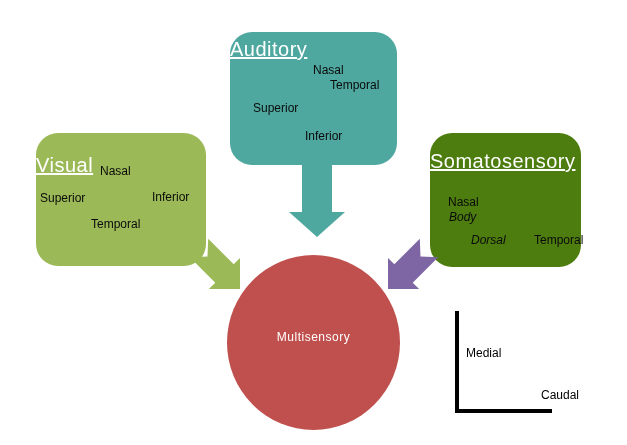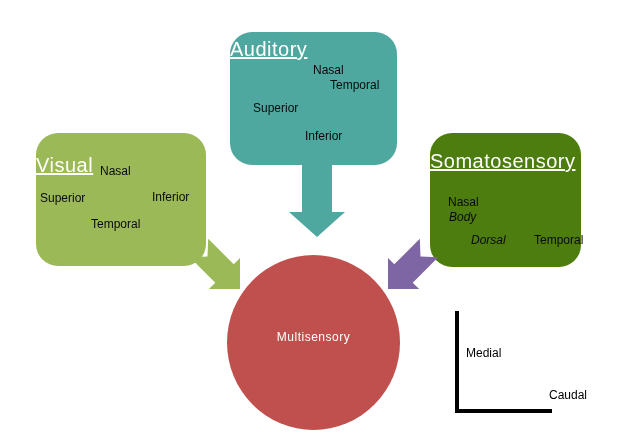--- a/index.html
+++ b/index.html
@@ -79,21 +79,21 @@
   }
   #axis-vertical { left: 455px; top: 311px; width: 4px; height: 102px; }
   #axis-horizontal { left: 455px; top: 409px; width: 97px; height: 4px; }
   .axis-label {
     position: absolute;
     font-size: 12px;
     color: #000000;
     white-space: nowrap;
   }
   #axis-label-medial { left: 466px; top: 303px; margin-top: 43px; }
-  #axis-label-caudal { left: 541px; top: 388px; margin-left: 8px; }
+  #axis-label-caudal { left: 541px; top: 388px; }
 </style>
 </head>
 <body>
 
 <div class="canvas">
 
   <div class="node-box" id="visual-box">
     <div class="box-title">Visual</div>
     <span class="sub-label" style="left:64px; top:31px;">Nasal</span>
     <span class="sub-label" style="left:4px; top:58px;">Superior</span>

